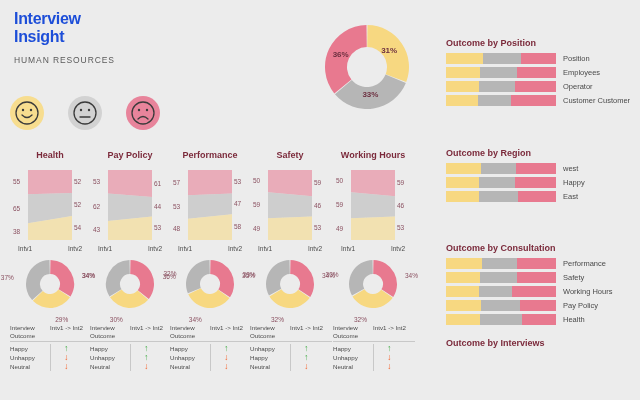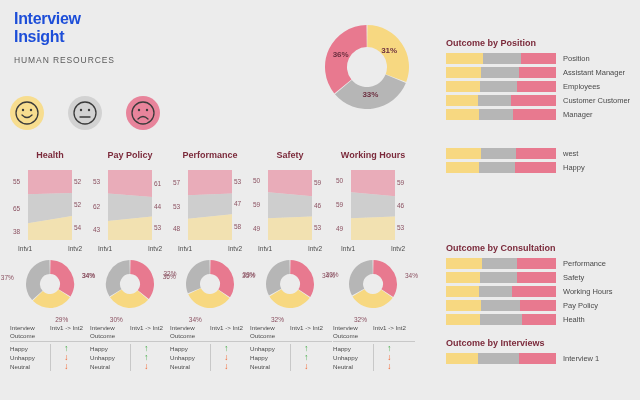--- a/index.html
+++ b/index.html
@@ -146,68 +146,69 @@
         <div class="rrow">
           <div class="rbar">
             <div class="rseg s-yellow" style="width: 34%;"></div>
             <div class="rseg s-gray" style="width: 34%;"></div>
             <div class="rseg s-pink" style="width: 32%;"></div>
           </div>
           <div class="rlabel">Position</div>
         </div>
         <div class="rrow">
           <div class="rbar">
-            <div class="rseg s-yellow" style="width: 32%;"></div>
-            <div class="rseg s-gray" style="width: 34%;"></div>
-            <div class="rseg s-pink" style="width: 34%;"></div>
-          </div>
-          <div class="rlabel">Assistant Manager</div>
-        </div>
-        <div class="rrow">
-          <div class="rbar">
             <div class="rseg s-yellow" style="width: 31%;"></div>
             <div class="rseg s-gray" style="width: 34%;"></div>
             <div class="rseg s-pink" style="width: 35%;"></div>
           </div>
           <div class="rlabel">Employees</div>
         </div>
         <div class="rrow">
           <div class="rbar">
+            <div class="rseg s-yellow" style="width: 30%;"></div>
+            <div class="rseg s-gray" style="width: 33%;"></div>
+            <div class="rseg s-pink" style="width: 37%;"></div>
+          </div>
+          <div class="rlabel">Operator</div>
+        </div>
+        <div class="rrow">
+          <div class="rbar">
             <div class="rseg s-yellow" style="width: 29%;"></div>
             <div class="rseg s-gray" style="width: 30%;"></div>
             <div class="rseg s-pink" style="width: 41%;"></div>
           </div>
           <div class="rlabel">Customer Customer</div>
         </div>
-        <div class="rrow">
-          <div class="rbar">
-            <div class="rseg s-yellow" style="width: 30%;"></div>
-            <div class="rseg s-gray" style="width: 31%;"></div>
-            <div class="rseg s-pink" style="width: 39%;"></div>
-          </div>
-          <div class="rlabel">Manager</div>
-        </div>
       </div>
       <div class="rpanel" style="top: 148px;">
+        <div class="rpanel-title">Outcome by Region</div>
         <div class="rrow">
           <div class="rbar">
             <div class="rseg s-yellow" style="width: 32%;"></div>
             <div class="rseg s-gray" style="width: 32%;"></div>
             <div class="rseg s-pink" style="width: 36%;"></div>
           </div>
           <div class="rlabel">west</div>
         </div>
         <div class="rrow">
           <div class="rbar">
             <div class="rseg s-yellow" style="width: 30%;"></div>
             <div class="rseg s-gray" style="width: 33%;"></div>
             <div class="rseg s-pink" style="width: 37%;"></div>
           </div>
           <div class="rlabel">Happy</div>
         </div>
+        <div class="rrow">
+          <div class="rbar">
+            <div class="rseg s-yellow" style="width: 30%;"></div>
+            <div class="rseg s-gray" style="width: 35%;"></div>
+            <div class="rseg s-pink" style="width: 35%;"></div>
+          </div>
+          <div class="rlabel">East</div>
+        </div>
       </div>
       <div class="rpanel" style="top: 243px;">
         <div class="rpanel-title">Outcome by Consultation</div>
         <div class="rrow">
           <div class="rbar">
             <div class="rseg s-yellow" style="width: 33%;"></div>
             <div class="rseg s-gray" style="width: 32%;"></div>
             <div class="rseg s-pink" style="width: 35%;"></div>
           </div>
           <div class="rlabel">Performance</div>
@@ -240,28 +241,20 @@
           <div class="rbar">
             <div class="rseg s-yellow" style="width: 31%;"></div>
             <div class="rseg s-gray" style="width: 38%;"></div>
             <div class="rseg s-pink" style="width: 31%;"></div>
           </div>
           <div class="rlabel">Health</div>
         </div>
       </div>
       <div class="rpanel" style="top: 338px;">
         <div class="rpanel-title">Outcome by Interviews</div>
-        <div class="rrow">
-          <div class="rbar">
-            <div class="rseg s-yellow" style="width: 29%;"></div>
-            <div class="rseg s-gray" style="width: 37%;"></div>
-            <div class="rseg s-pink" style="width: 34%;"></div>
-          </div>
-          <div class="rlabel">Interview 1</div>
-        </div>
       </div>
     </div>
 
   <div id="cat-columns">
       <div class="cat" style="left: 10px;">
         <div class="cat-title">Health</div>
         <div class="slope">
           <svg width="80" height="78" viewBox="0 0 80 78">
             <path d="M18 4 L62 4 L62 27.037974683544302 L18 28.367088607594937 Z" fill="#e8798f" fill-opacity="0.55"></path>
             <path d="M18 28.367088607594937 L62 27.037974683544302 L62 50.075949367088604 L18 57.164556962025316 Z" fill="#b6b6b6" fill-opacity="0.55"></path>

